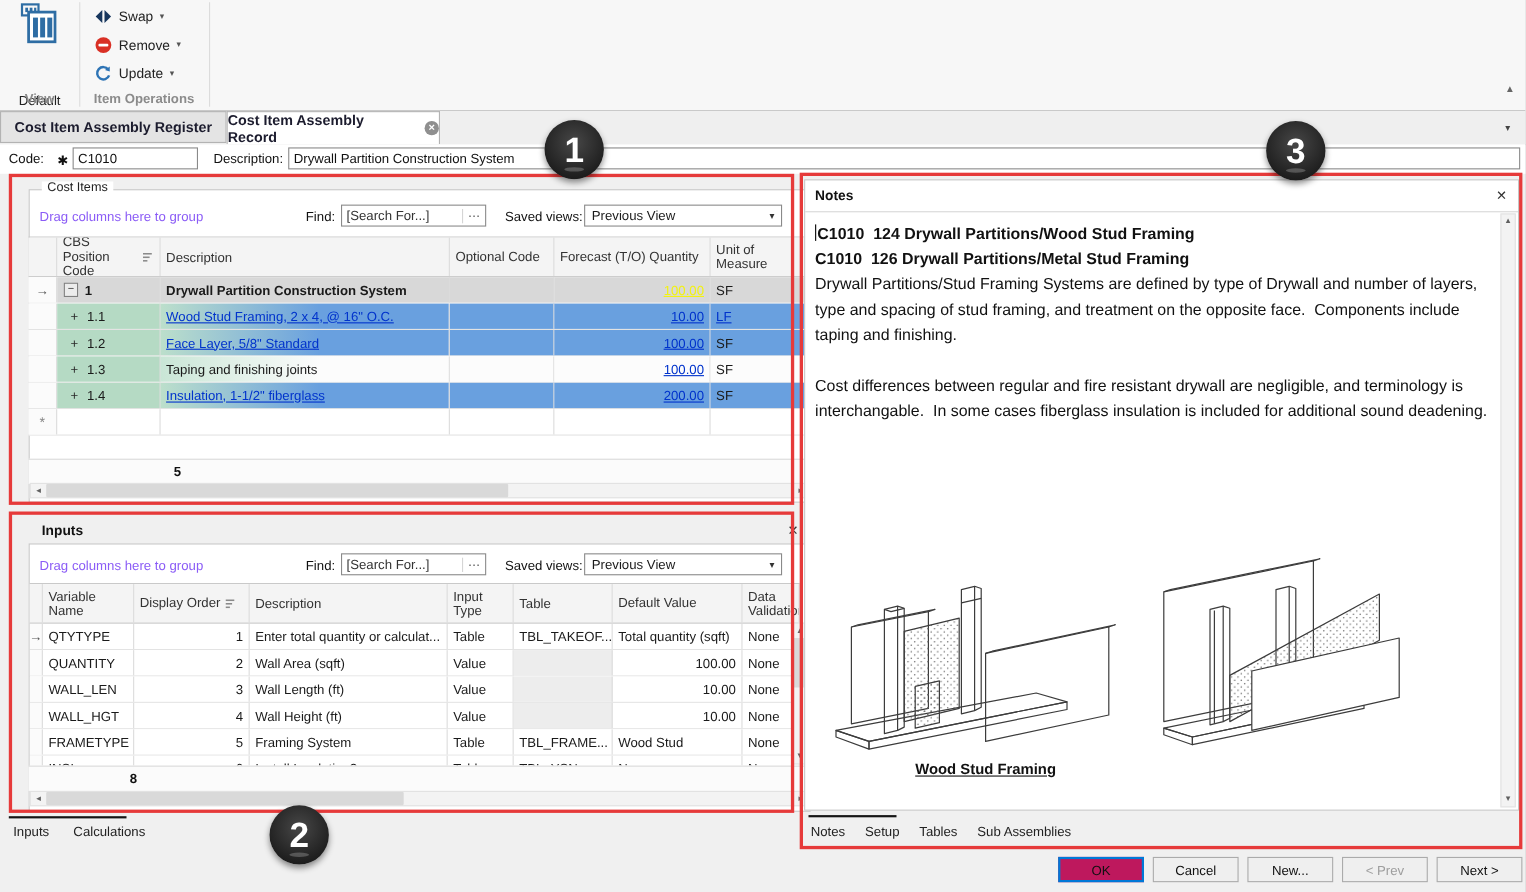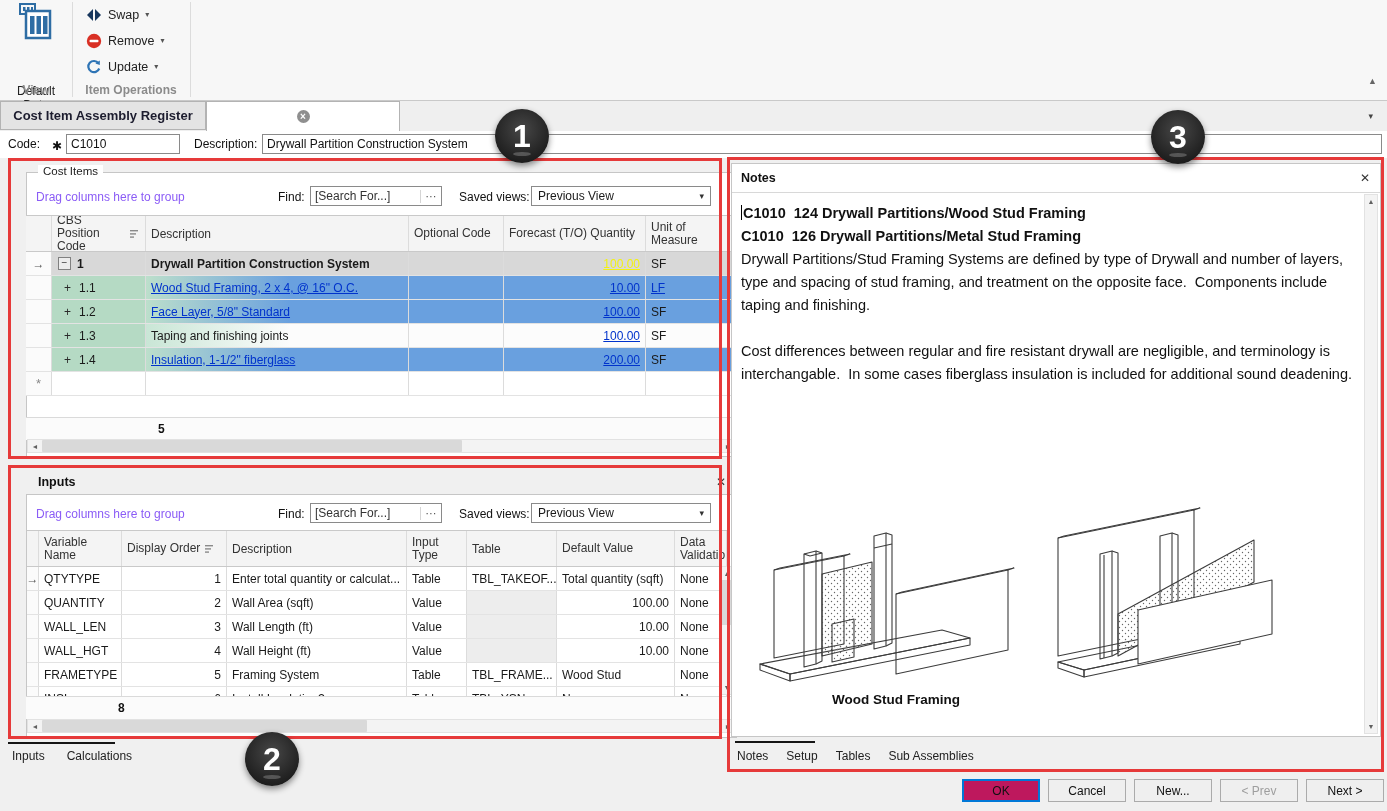--- a/index.html
+++ b/index.html
@@ -87,21 +87,21 @@
   .wrap2{white-space:normal;line-height:13px;}
   
   .notes-panel{position:absolute;left:731px;top:163px;width:650px;height:574px;background:#fff;border:1px solid #c6c6c6;box-sizing:border-box;}
   .notes-head{position:absolute;left:0;right:0;top:0;height:28px;border-bottom:1px solid #d8d8d8;}
   .notes-body{position:absolute;left:2px;top:30px;right:16px;bottom:2px;padding:8px 4px 0 7px;overflow:hidden;
               font-size:14.5px;line-height:23px;color:#111;}
   .notes-body .hline{font-weight:bold;white-space:pre-wrap;}
   .notes-body p{margin:0;white-space:pre-wrap;}
   .text-caret{display:inline-block;width:1px;height:15px;background:#000;vertical-align:-2px;margin-right:1px;}
   .fig{position:absolute;text-align:center;}
-  .fig .cap{font-weight:bold;font-size:13.5px;color:#111;margin-top:0px;}
+  .fig .cap{font-weight:bold;font-size:13.5px;color:#111;margin-top:0px;text-decoration:underline;}
   
   .btabs{position:absolute;display:flex;gap:22px;font-size:12px;color:#222;}
   .btab{cursor:pointer;}
   .btab-ind{position:absolute;height:2px;background:#151515;}
   .dlg-buttons{position:absolute;left:962px;top:779px;display:flex;gap:8px;}
   .btn{width:78px;height:23px;background:#efefef;border:1px solid #ababab;font-family:inherit;font-size:12px;
        color:#111;text-align:center;line-height:21px;box-sizing:border-box;cursor:pointer;}
   .btn.primary{border:2px solid #0078d7;line-height:19px;background:#be185d;}
   .btn.disabled{color:#9e9e9e;}
   
@@ -163,20 +163,21 @@
     <div class="grp-label" style="left:76px;width:110px;">Item Operations</div>
     <div class="rb-sep" style="left:190px;"></div>
     <span class="ribbon-collapse">▲</span>
   </div>
 
   <div class="tabstrip">
     <div class="vtab inactive">
       <span>Cost Item Assembly Register</span>
     </div>
     <div class="vtab active">
+      <span>Cost Item Assembly Record</span>
       <span class="tab-close">×</span>
     </div>
     <span class="strip-caret">▾</span>
   </div>
 
   <div class="coderow">
     <span class="lab" style="left:8px;">Code:</span>
     <span class="lab req" style="left:52px;top:8px;">✱</span>
     <input class="txtinput" style="left: 66px; width: 104px;" readonly="" value="C1010">
     <span class="lab" style="left:194px;">Description:</span>

